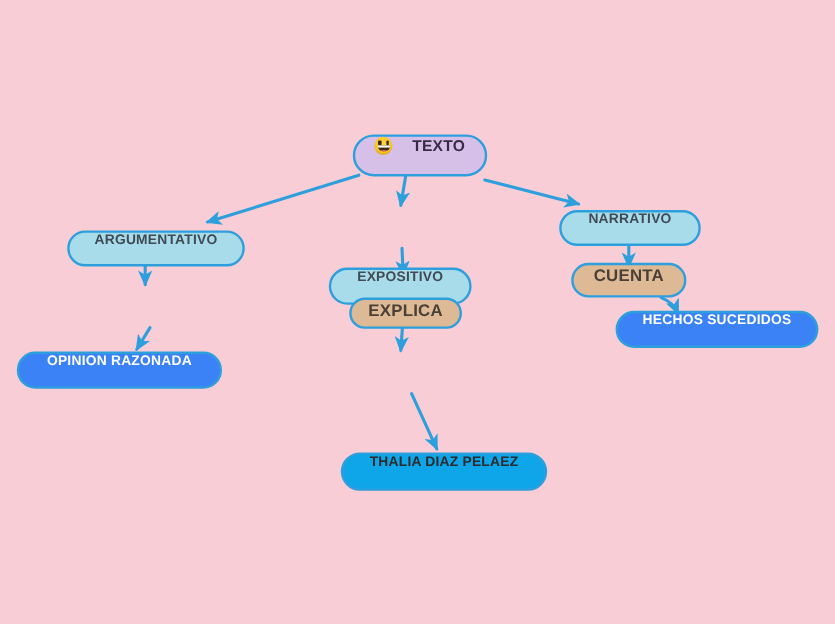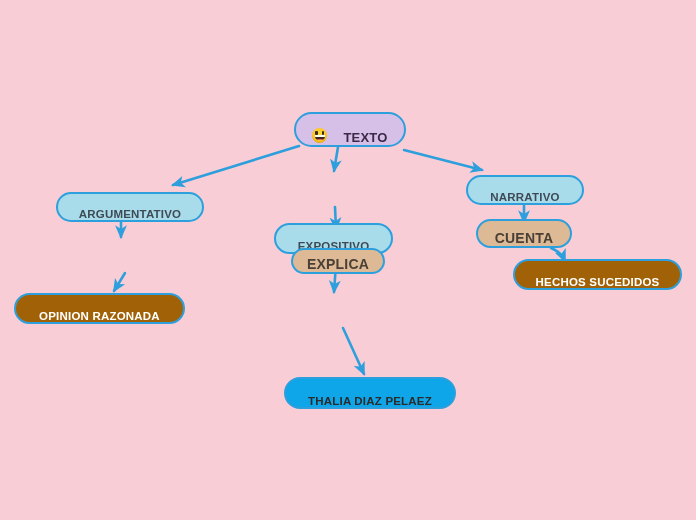--- a/index.html
+++ b/index.html
@@ -25,21 +25,21 @@
     left: 0;
     top: 0;
     width: 696px;
     height: 520px;
     pointer-events: none;
   }
   .node {
     position: absolute;
     box-sizing: border-box;
     display: flex;
-    align-items: flex-end;
+    align-items: flex-start;
     justify-content: center;
     gap: 16px;
     border-radius: 999px;
     border: 2px solid #2e9fdd;
     white-space: nowrap;
     letter-spacing: 0.2px;
     font-weight: bold;
     z-index: 3;
   }
   .node .label { display: inline-block; }
@@ -110,21 +110,21 @@
     font-size: 11.5px;
   }
   
   .n-tan {
     background: #ddb995;
     color: #4a4036;
     font-size: 14px;
   }
   
   .n-blue {
-    background: #a16207;
+    background: #3b82f6;
     color: #ffffff;
     font-size: 11.5px;
     border-color: #2e9fdd;
   }
   
   .n-white {
     background: #0ea5e9;
     color: #2b2b2b;
     font-size: 11.5px;
     border-color: #2e9fdd;

